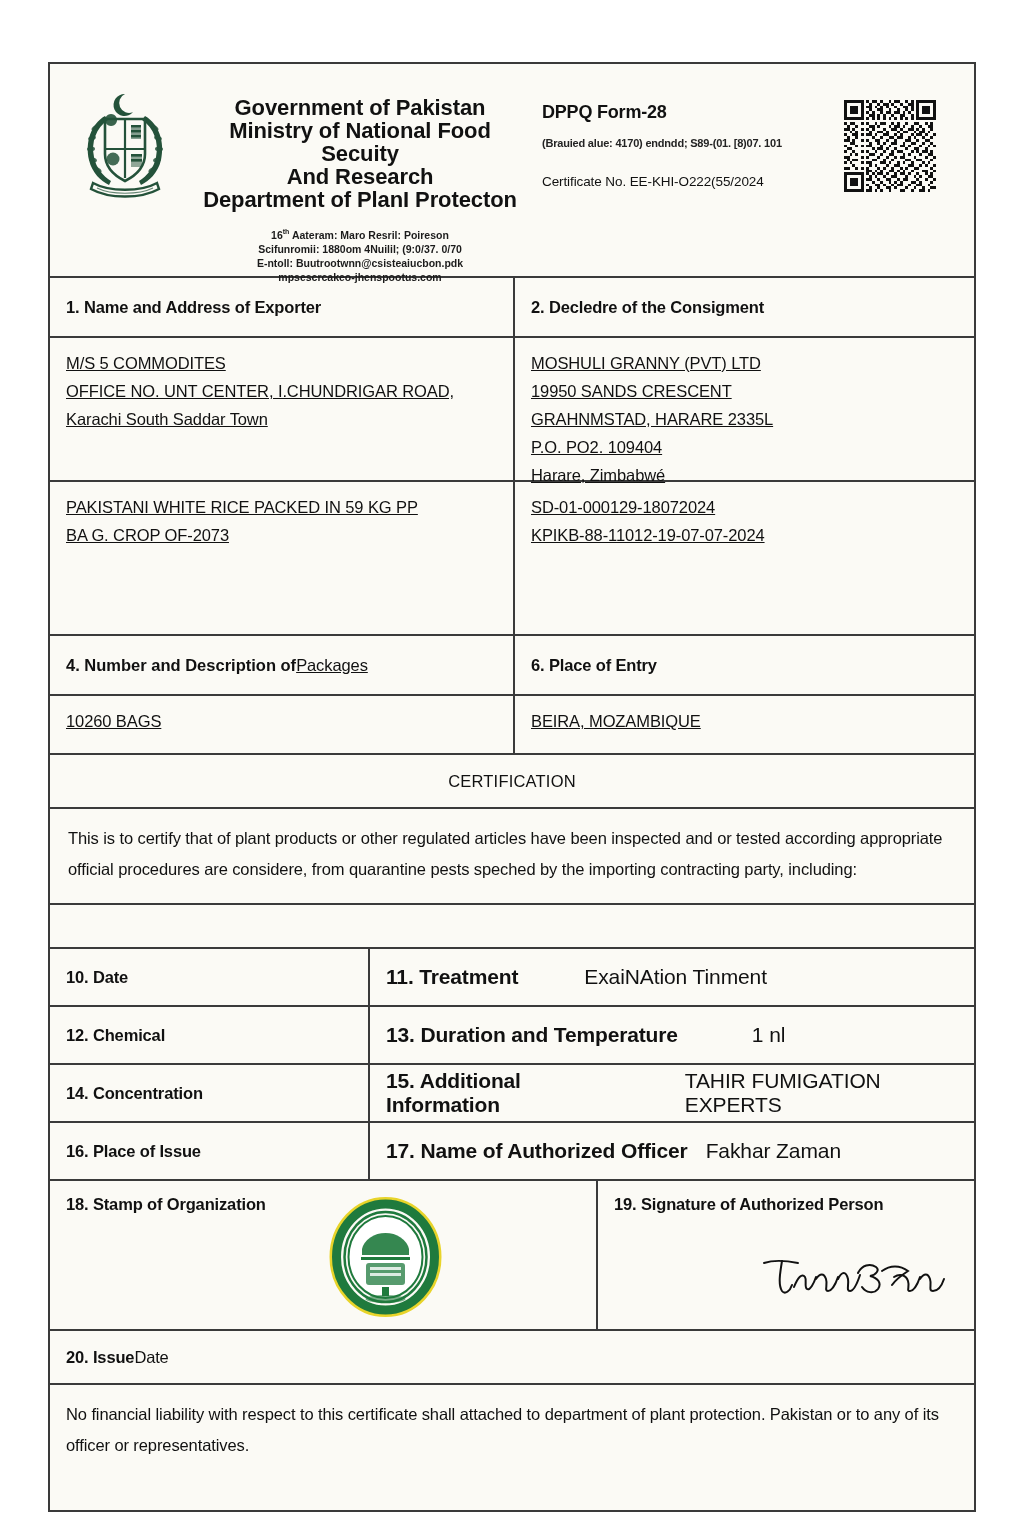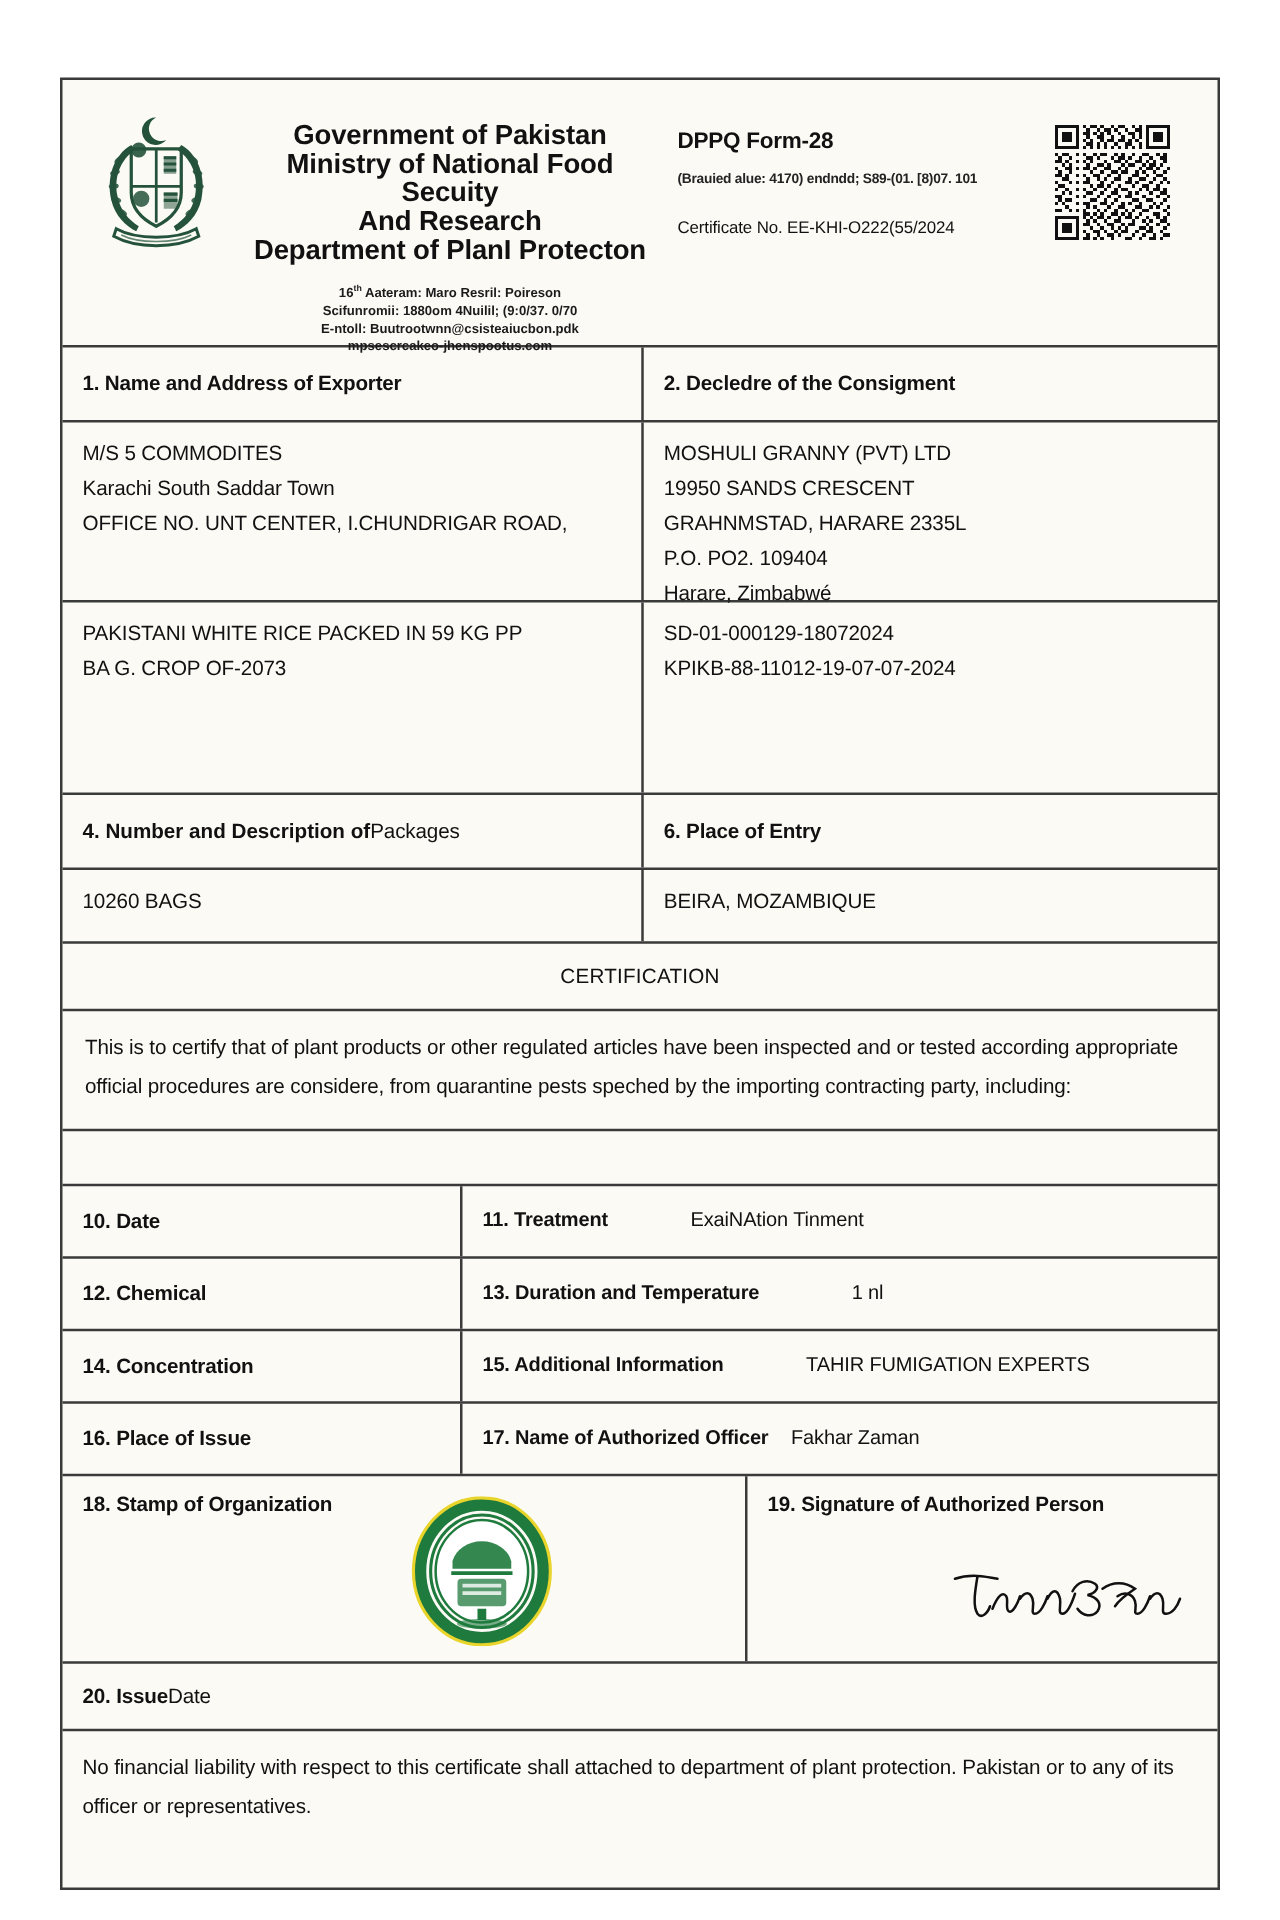--- a/index.html
+++ b/index.html
@@ -103,21 +103,21 @@
   .row:last-child { border-bottom: none; }
   .cell {
     padding: 11px 16px;
     box-sizing: border-box;
     font-size: 16.5px;
     line-height: 28px;
   }
   .cell.left  { width: 465px; border-right: 2px solid #3a3a3a; }
   .cell.right { flex: 1; }
   .label { font-weight: bold; letter-spacing: -0.15px; }
-  .value { font-weight: normal; letter-spacing: -0.1px; }
+  .value { font-weight: normal; letter-spacing: -0.1px; text-decoration: underline; }
 
   .hdr-row .cell { height: 58px; display: flex; align-items: center; padding-top: 0; padding-bottom: 0; }
   .body-row-1 .cell { height: 142px; }
   .body-row-2 .cell { height: 152px; }
   .body-row-3 .cell { height: 57px; }
 
   
   .cert-band {
     border-bottom: 2px solid #3a3a3a;
     height: 52px;
@@ -144,21 +144,21 @@
   .tcell-l {
     width: 320px;
     border-right: 2px solid #3a3a3a;
     display: flex; align-items: center;
     padding: 0 16px; box-sizing: border-box;
     font-size: 16.5px; font-weight: bold; letter-spacing: -0.15px;
   }
   .tcell-r {
     flex: 1; display: flex; align-items: center;
     padding: 0 16px; box-sizing: border-box;
-    font-size: 16px; letter-spacing: -0.15px;
+    font-size: 21px; letter-spacing: -0.15px;
   }
   .tcell-r .label { font-weight: bold; }
   .tcell-r .val { font-weight: normal; margin-left: 42px; letter-spacing: -0.1px; }
   .tcell-r .val.push { margin-left: 66px; }
   .tcell-r .val.push2 { margin-left: 74px; }
   .tcell-r .val.push3 { margin-left: 18px; }
 
   
   .sign-row { display: flex; border-bottom: 2px solid #3a3a3a; height: 148px; }
   .stamp-cell {
@@ -324,22 +324,22 @@
   </div>
 
   <div class="row hdr-row">
     <div class="cell left label">1. Name and Address of Exporter</div>
     <div class="cell right label">2. Decledre of the Consigment</div>
   </div>
 
   <div class="row body-row-1">
     <div class="cell left value">
       <div>M/S 5 COMMODITES</div>
+      <div>OFFICE NO. UNT CENTER, I.CHUNDRIGAR ROAD,</div>
       <div>Karachi South Saddar Town</div>
-      <div>OFFICE NO. UNT CENTER, I.CHUNDRIGAR ROAD,</div>
     </div>
     <div class="cell right value">
       <div>MOSHULI GRANNY (PVT) LTD</div>
       <div>19950 SANDS CRESCENT</div>
       <div>GRAHNMSTAD, HARARE 2335L</div>
       <div>P.O. PO2. 109404</div>
       <div>Harare, Zimbabwé</div>
     </div>
   </div>
 

